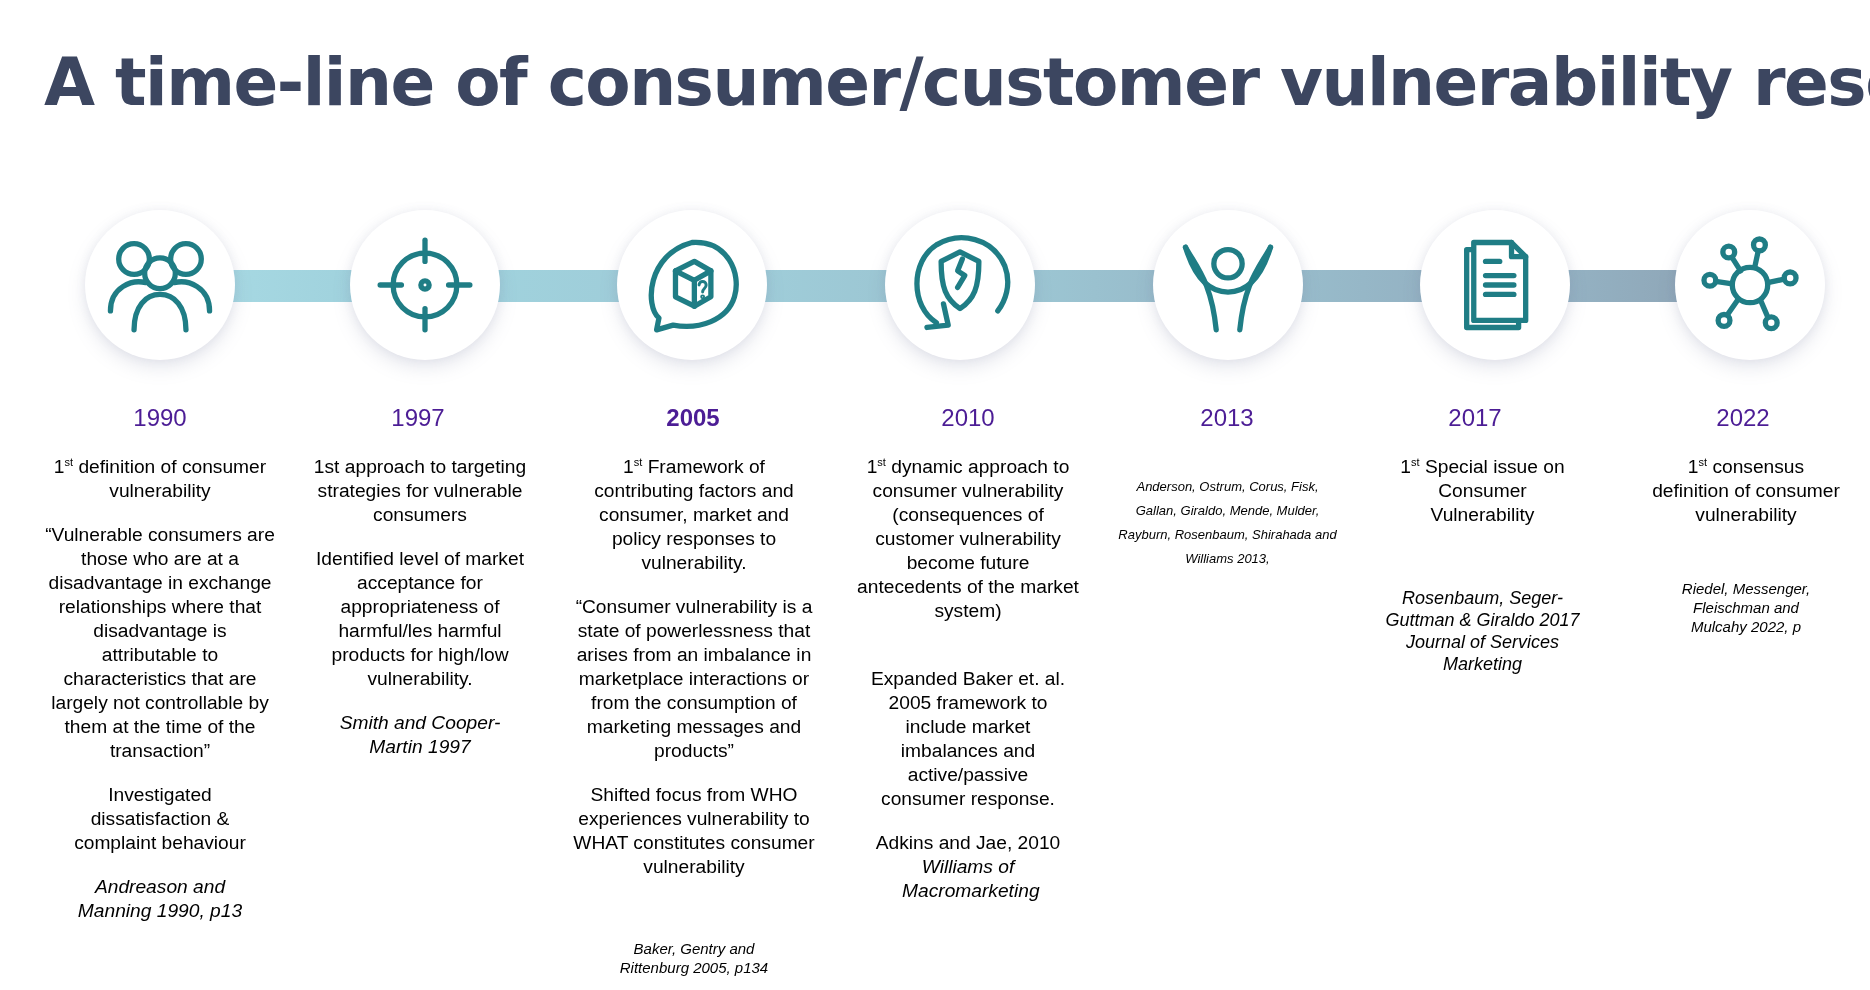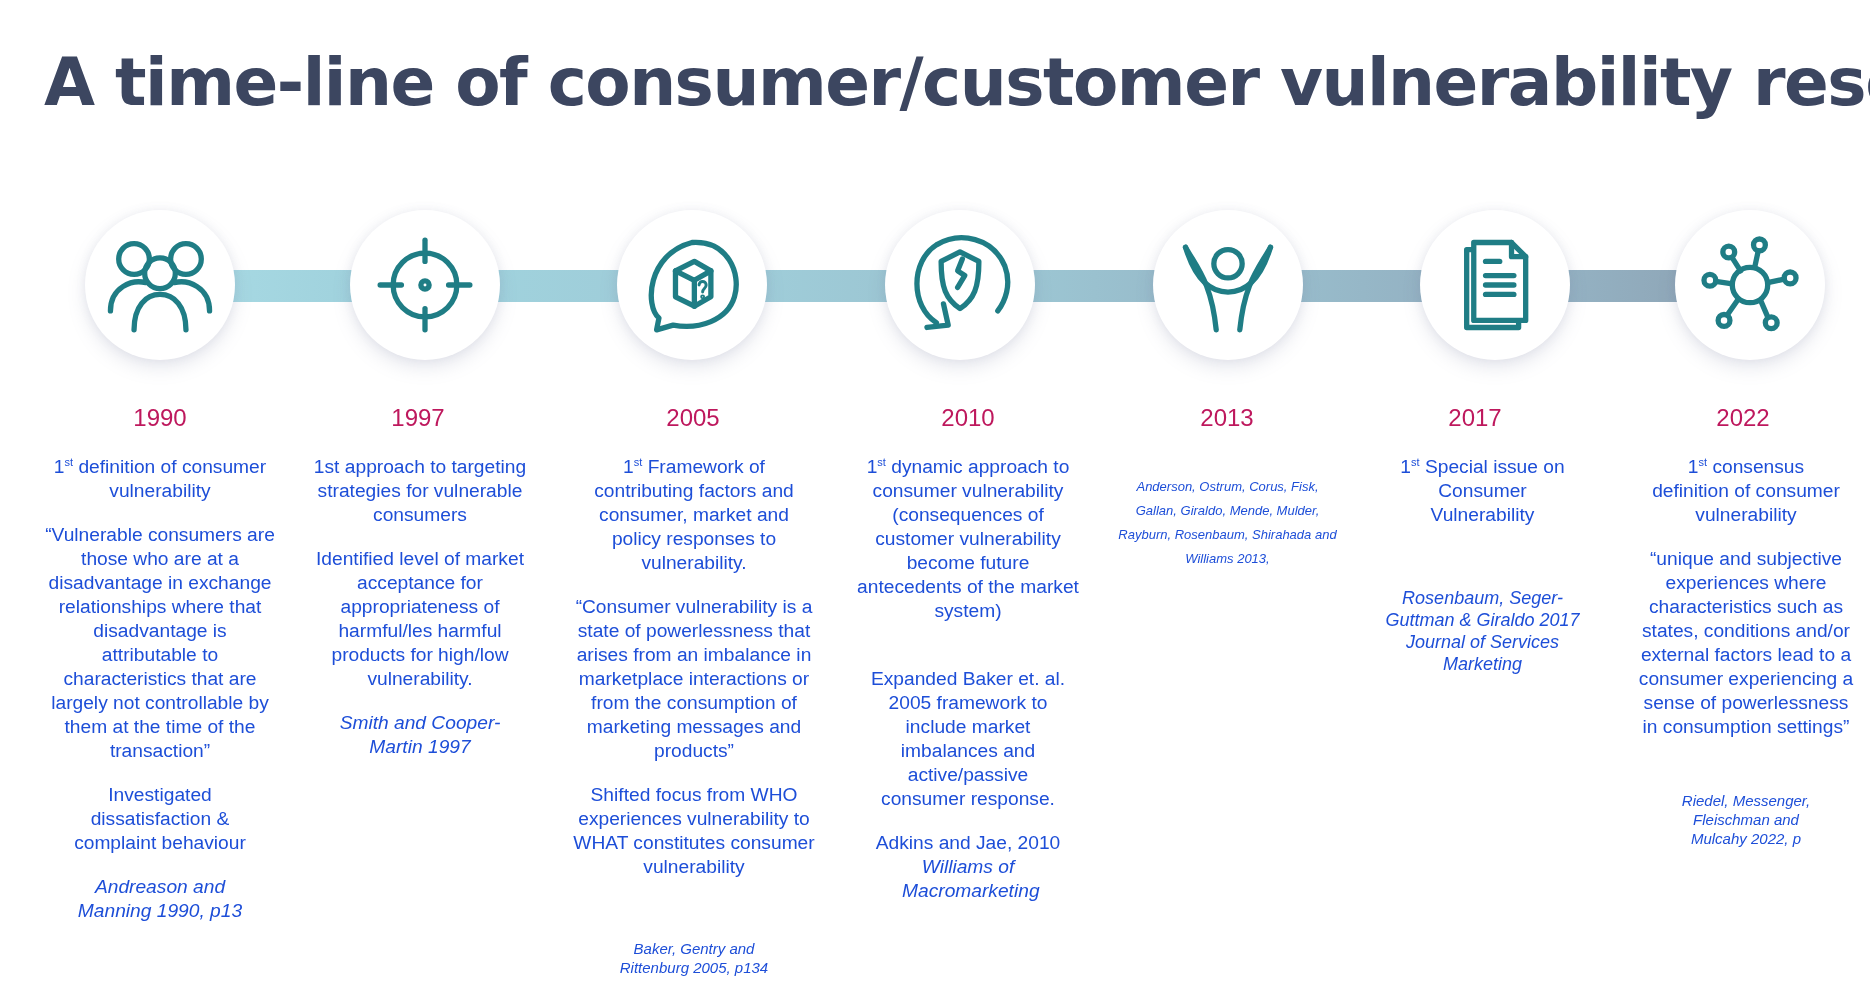--- a/index.html
+++ b/index.html
@@ -15,25 +15,25 @@
   .node {
     position:absolute; top:210px; width:150px; height:150px; border-radius:50%;
     background:#ffffff;
     box-shadow: 0 8px 18px rgba(120,130,160,0.18), 0 0 10px rgba(120,130,160,0.10);
     display:flex; align-items:center; justify-content:center;
   }
   .node svg { width:118px; height:118px; }
   .node svg * { fill:none; stroke:#1f7d85; stroke-width:4.5; stroke-linecap:round; stroke-linejoin:round; }
   .year {
     position:absolute; top:404px; width:200px; text-align:center;
-    font-size:24px; color:#be185d;
+    font-size:24px; color:#4c1d95;
   }
   .col {
     position:absolute; top:455px; width:230px; text-align:center;
-    font-size:19.2px; line-height:24px; color:#1d4ed8;
+    font-size:19.2px; line-height:24px; color:#000000;
   }
   .col p { margin:0; }
   .col .gap { margin-top:20px; }
   .col .cite { font-style:italic; }
   .col .cite-sm { font-style:italic; font-size:15px; line-height:19px; }
   sup { font-size:11px; line-height:0; vertical-align:7px; }
 </style>
 </head>
 <body>
 
@@ -122,21 +122,21 @@
       <line x1="21" y1="47" x2="35" y2="49"></line>
     <circle cx="28" cy="80" r="5"></circle>
       <line x1="31" y1="75" x2="40" y2="62"></line>
     <circle cx="68" cy="82" r="5"></circle>
       <line x1="65" y1="77" x2="59" y2="63"></line>
   </svg>
 </div>
 
 <div class="year" style="left:60px;">1990</div>
 <div class="year" style="left:318px;">1997</div>
-<div class="year" style="left:593px;">2005</div>
+<div class="year" style="left:593px;font-weight:bold;">2005</div>
 <div class="year" style="left:868px;">2010</div>
 <div class="year" style="left:1127px;">2013</div>
 <div class="year" style="left:1375px;">2017</div>
 <div class="year" style="left:1643px;">2022</div>
 
 <div class="col" style="left:45px;width:230px;">
   <p><span>1</span><sup>st</sup><span> definition of consumer vulnerability</span></p>
   <p class="gap">“Vulnerable consumers are those who are at a disadvantage in exchange relationships where that disadvantage is attributable to characteristics that are largely not controllable by them at the time of the transaction”</p>
   <p class="gap" style="padding:0 28px;">Investigated dissatisfaction &amp; complaint behaviour</p>
   <p class="gap cite" style="padding:0 14px;">Andreason and Manning 1990, p13</p>
@@ -166,15 +166,14 @@
   <p class="gap cite" style="font-size:13px;line-height:24px;">Anderson, Ostrum, Corus, Fisk, Gallan, Giraldo, Mende, Mulder, Rayburn, Rosenbaum, Shirahada and Williams 2013,</p>
 </div>
 
 <div class="col" style="left:1380px;width:205px;">
   <p style="padding:0 14px;"><span>1</span><sup>st</sup><span>  Special issue on Consumer Vulnerability</span></p>
   <p class="cite" style="margin-top:60px;font-size:18px;line-height:22px;">Rosenbaum, Seger-Guttman &amp; Giraldo 2017 Journal of Services Marketing</p>
 </div>
 
 <div class="col" style="left:1630px;width:232px;">
   <p style="padding:0 22px;"><span>1</span><sup>st</sup><span> consensus definition of consumer vulnerability</span></p>
-  <p class="gap" style="padding:0 4px;">“unique and subjective experiences where characteristics such as states, conditions and/or external factors lead to a consumer experiencing a sense of powerlessness in consumption settings”</p>
   <p class="cite-sm" style="margin-top:52px;padding:0 40px;">Riedel, Messenger, Fleischman and Mulcahy 2022, p</p>
 </div>
 
 </body></html>

